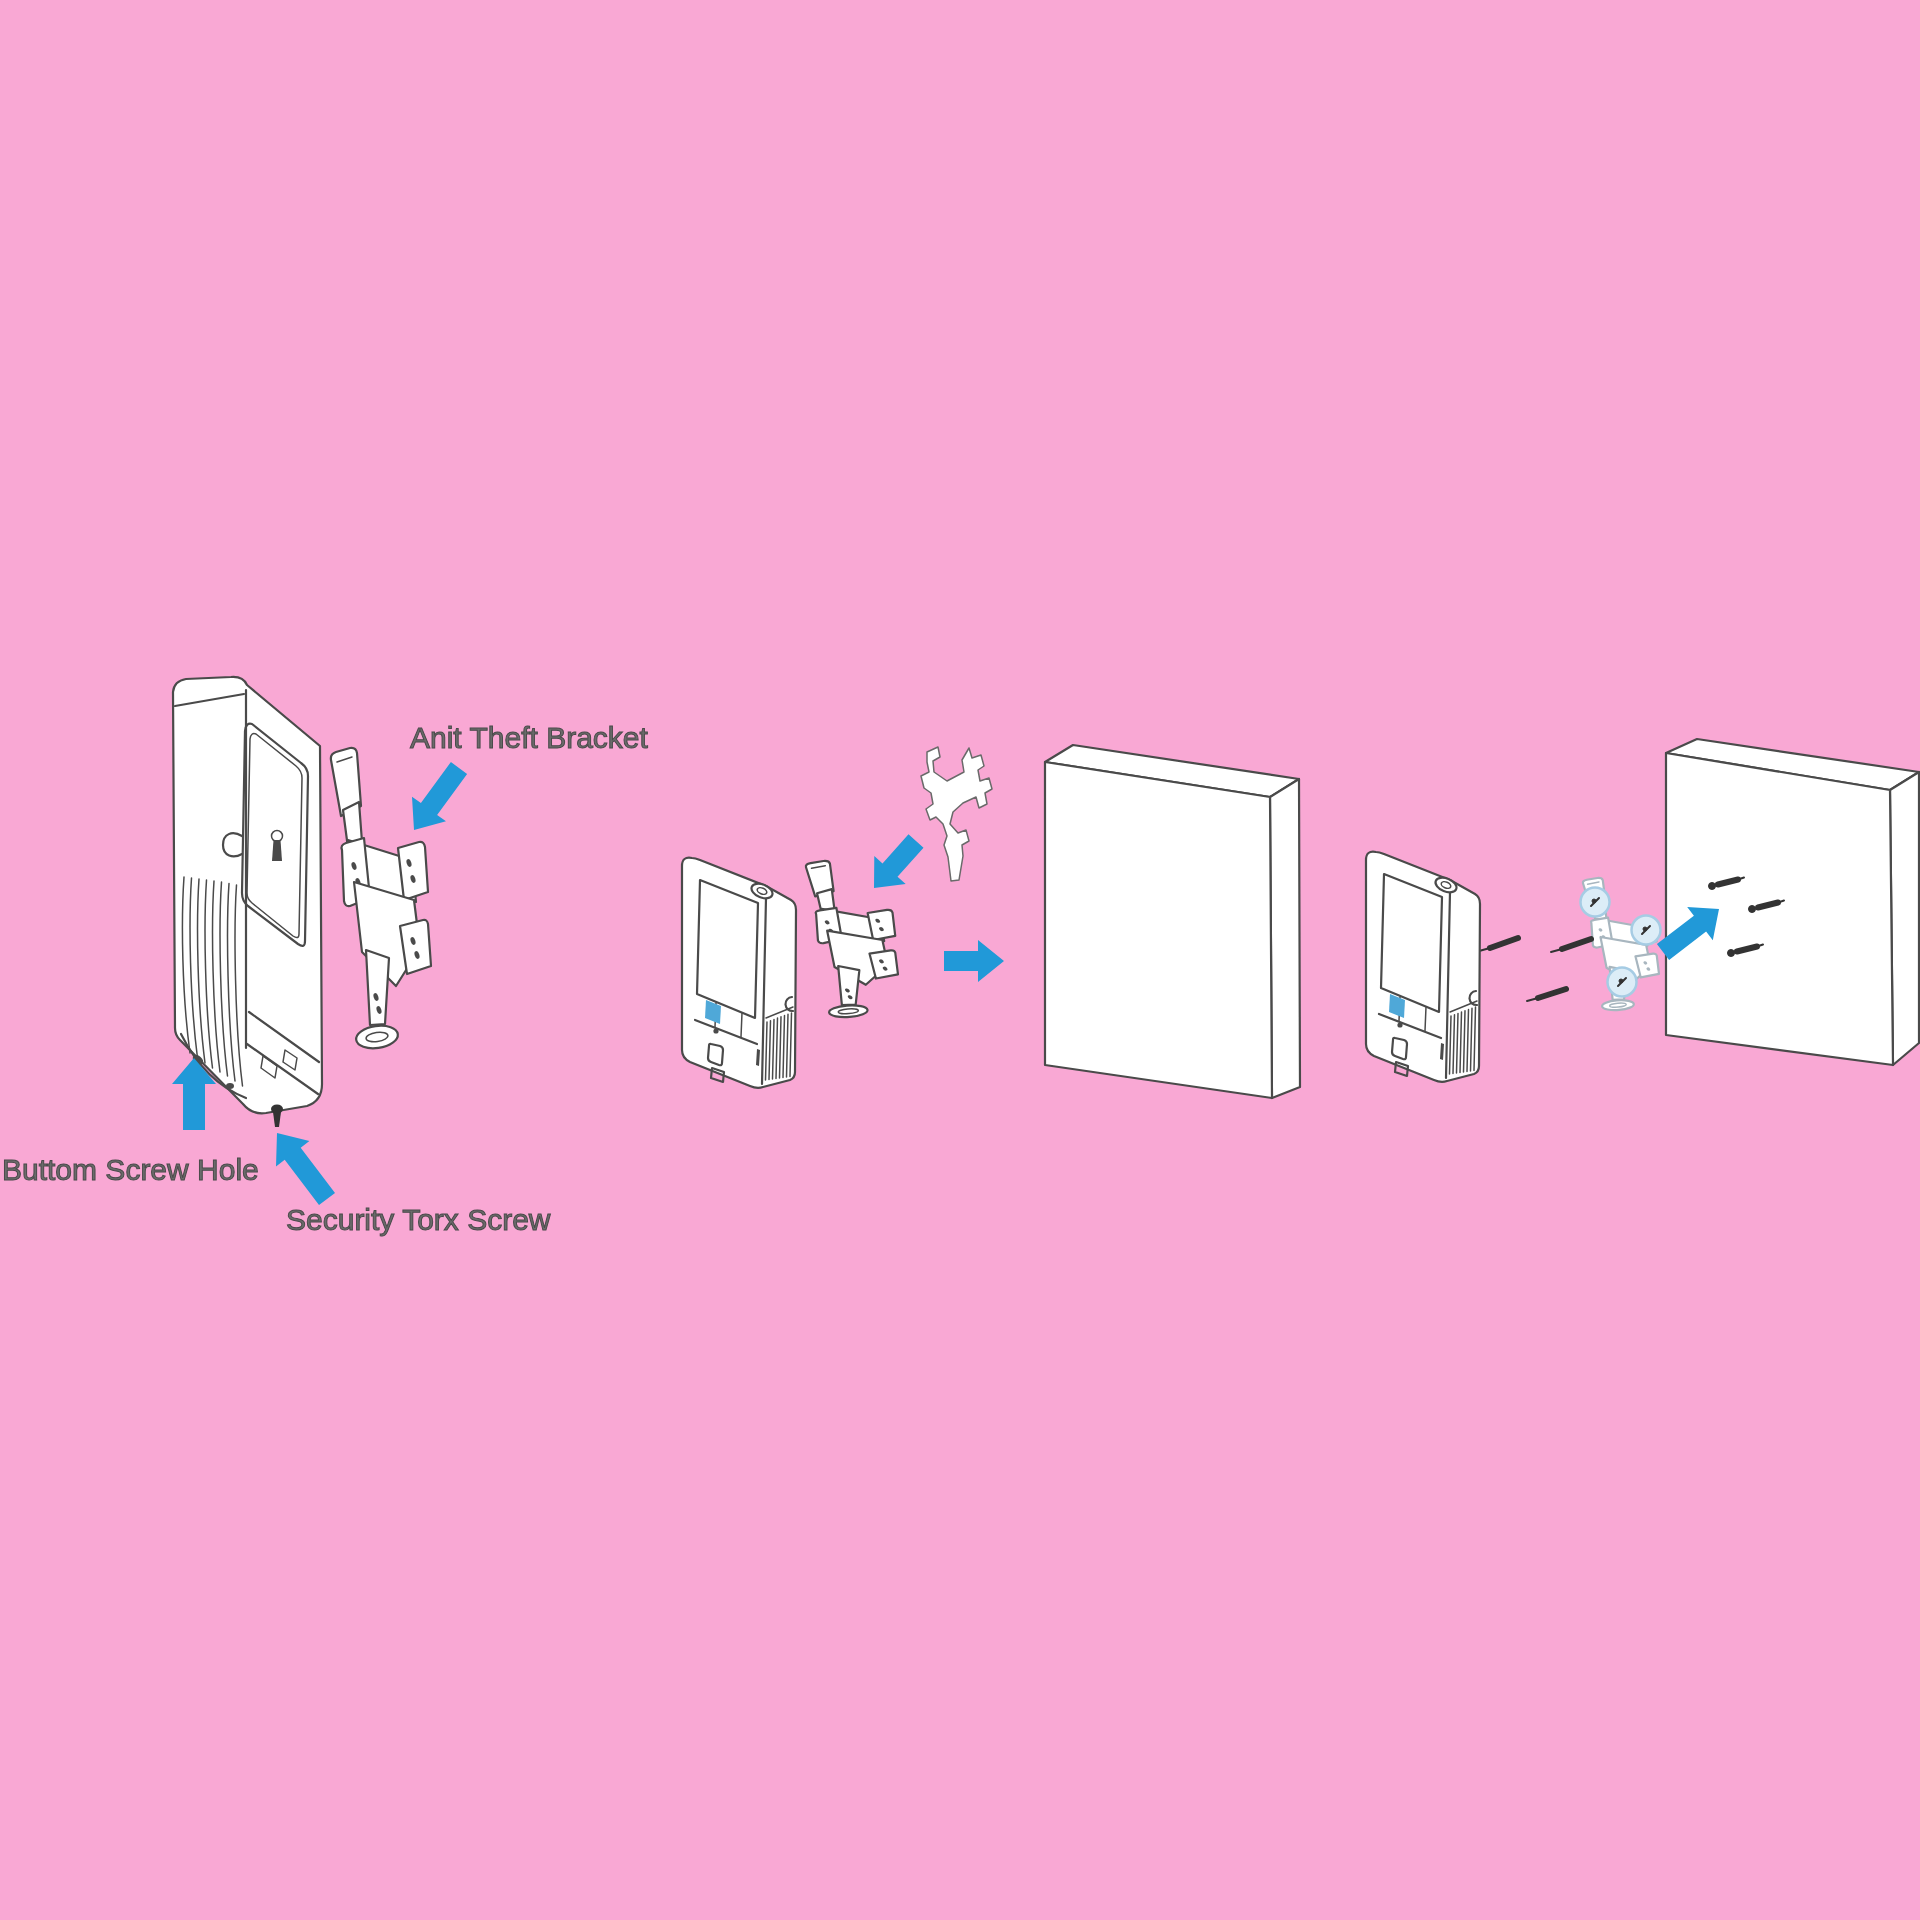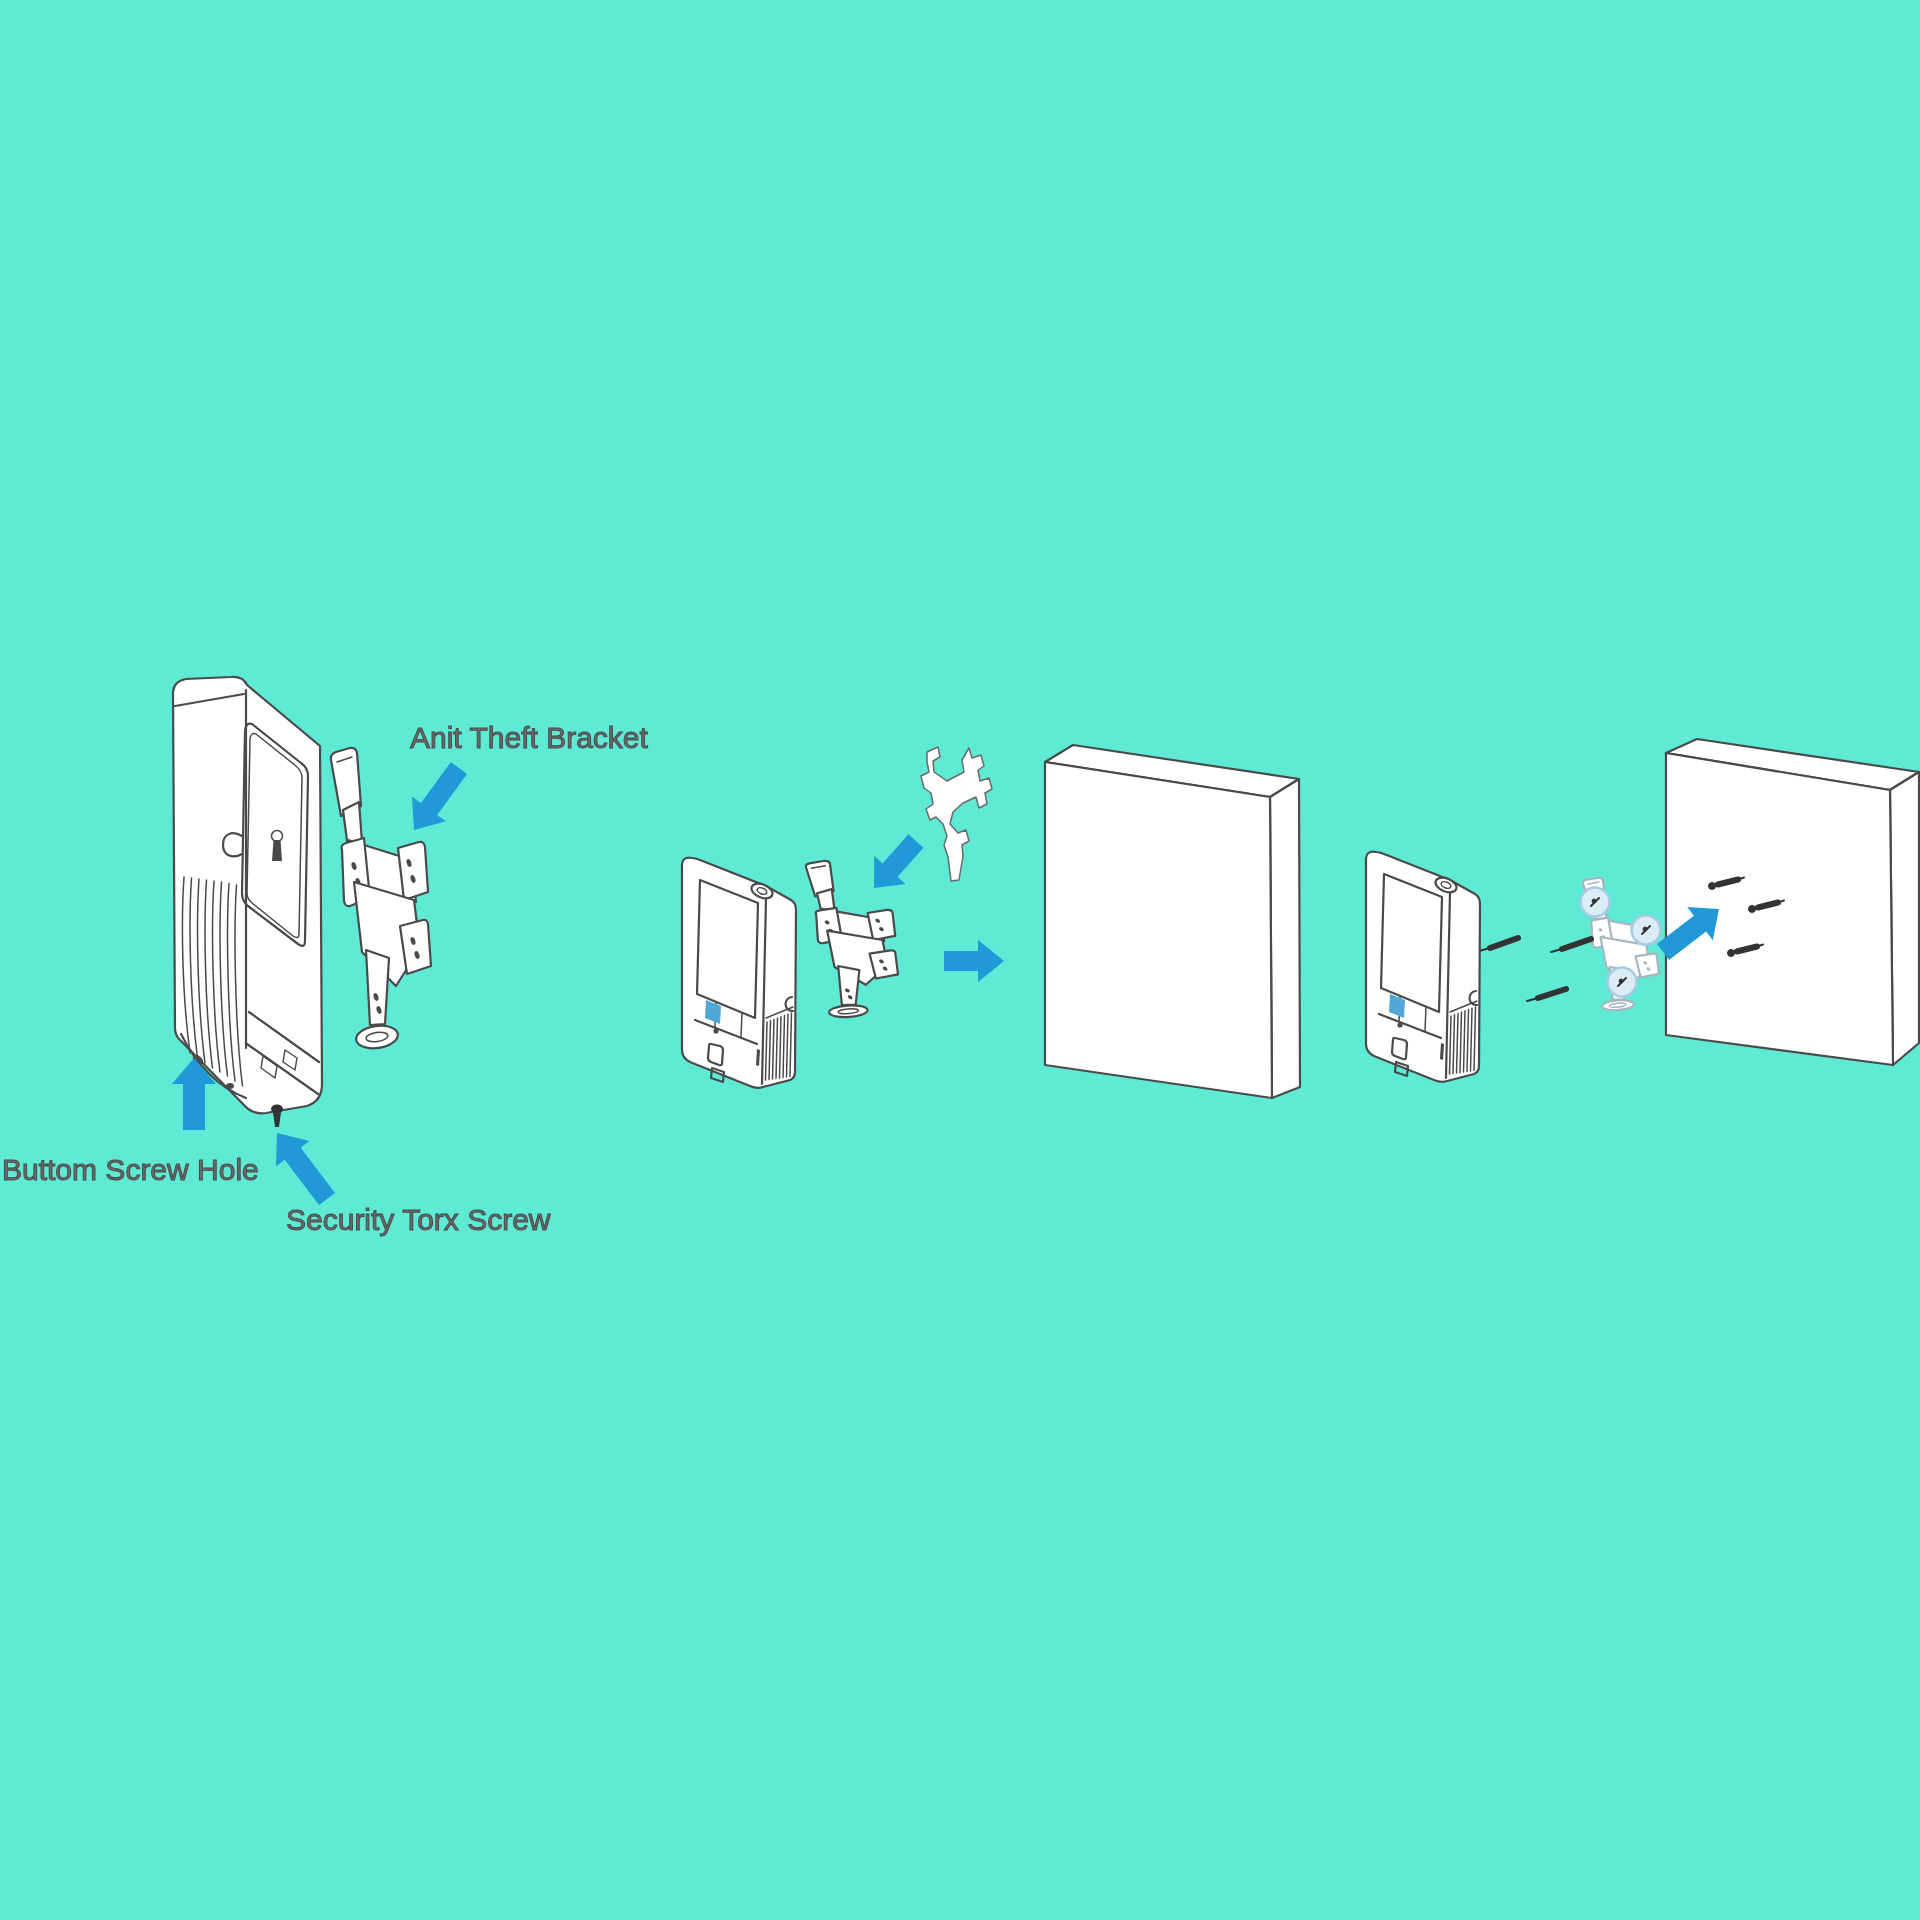--- a/index.html
+++ b/index.html
@@ -1,16 +1,16 @@
 <!DOCTYPE html>
 <html><head>
 <meta charset="utf-8">
 <style>
   html,body{margin:0;padding:0;background:#fff;}
-  .stage{position:relative;width:1920px;height:1920px;background:#5eead4;overflow:hidden;}
+  .stage{position:relative;width:1920px;height:1920px;background:#f9a8d4;overflow:hidden;}
   svg{display:block;width:1920px;height:1920px;color:#4A4A4A;}
   path,ellipse,circle,line,polyline,rect,polygon{vector-effect:non-scaling-stroke;}
   .cc{stroke:currentColor;fill:none;stroke-width:2.2;stroke-linejoin:round;stroke-linecap:round;}
   .ccf{stroke:currentColor;fill:#ffffff;stroke-width:2.2;stroke-linejoin:round;}
   .thin{stroke-width:1.5;}
   .w6{stroke-width:6;stroke-linecap:round;}
   .w2{stroke-width:2;stroke-linecap:round;}
   .hole{fill:currentColor;stroke:none;}
   .lbl{font-family:"Liberation Sans","DejaVu Sans",sans-serif;font-size:30px;}
 </style>

